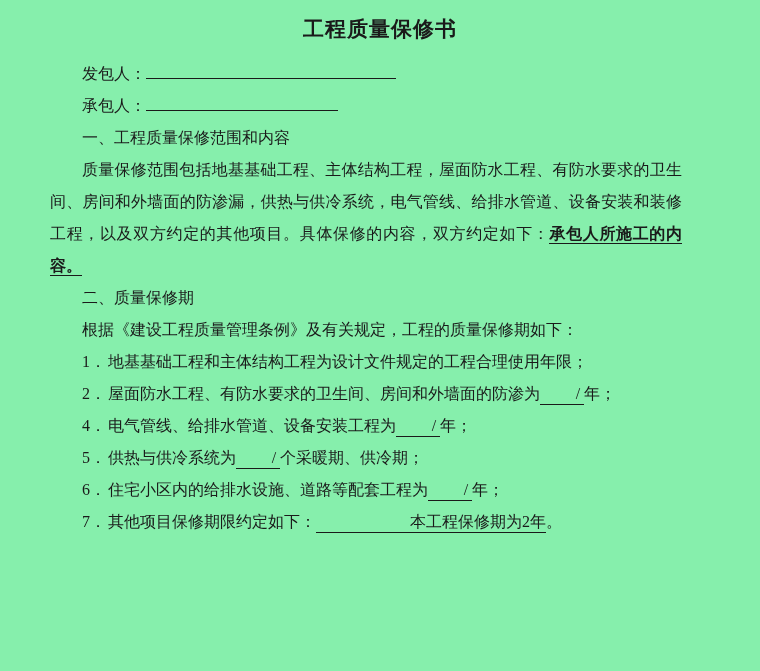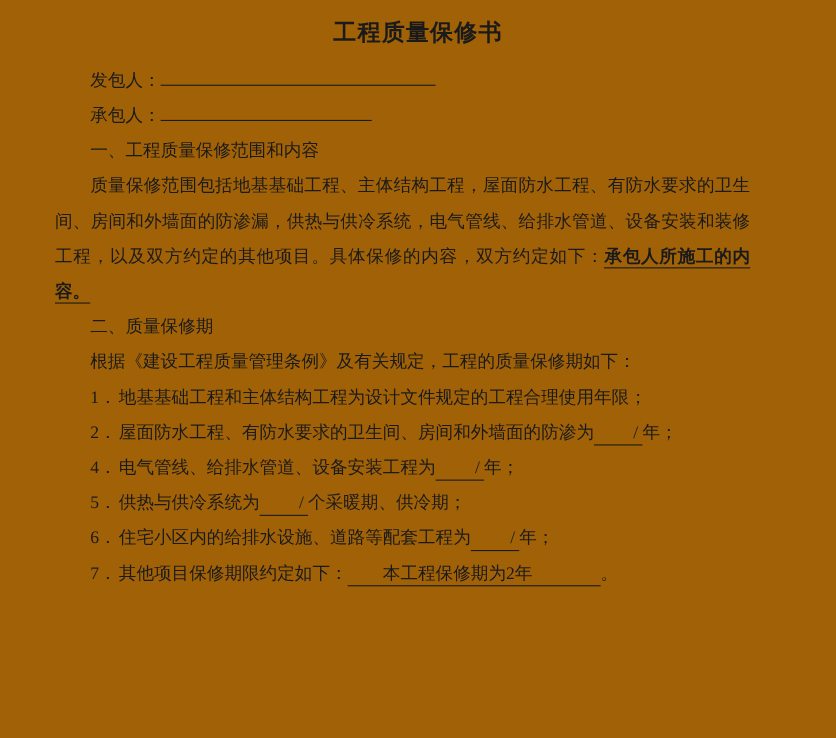--- a/index.html
+++ b/index.html
@@ -1,20 +1,20 @@
 <!DOCTYPE html>
 <html><head>
 <meta charset="utf-8">
 <style>
   html, body { margin: 0; padding: 0; background: #ffffff; }
   .page {
     position: relative;
     width: 760px;
     height: 671px;
-    background: #a16207;
+    background: #86efac;
     color: #1a1a1a;
     font-family: "Liberation Serif", "DejaVu Serif", serif;
     font-size: 16px;
     overflow: hidden;
     box-sizing: border-box;
   }
   .doc-title {
     margin: 0;
     padding-top: 14px;
     height: 44px;
@@ -46,21 +46,21 @@
     text-align: justify;
     text-align-last: justify;
   }
   .emph {
     font-weight: bold;
     border-bottom: 1.5px solid #1a1a1a;
     padding-bottom: 1px;
   }
   .item .num { margin-right: 2px; }
   .blank-slash { width: 44px; text-align: center; }
-  .blank-wide { width: 230px; text-align: left; }
+  .blank-wide { width: 230px; text-align: right; }
 </style>
 </head>
 <body>
 
 <div class="page">
   <h1 class="doc-title">工程质量保修书</h1>
 
   <div class="doc-body">
 
     <p class="party-line"><span>发包人：</span><span class="blank blank-party-a"></span></p>

